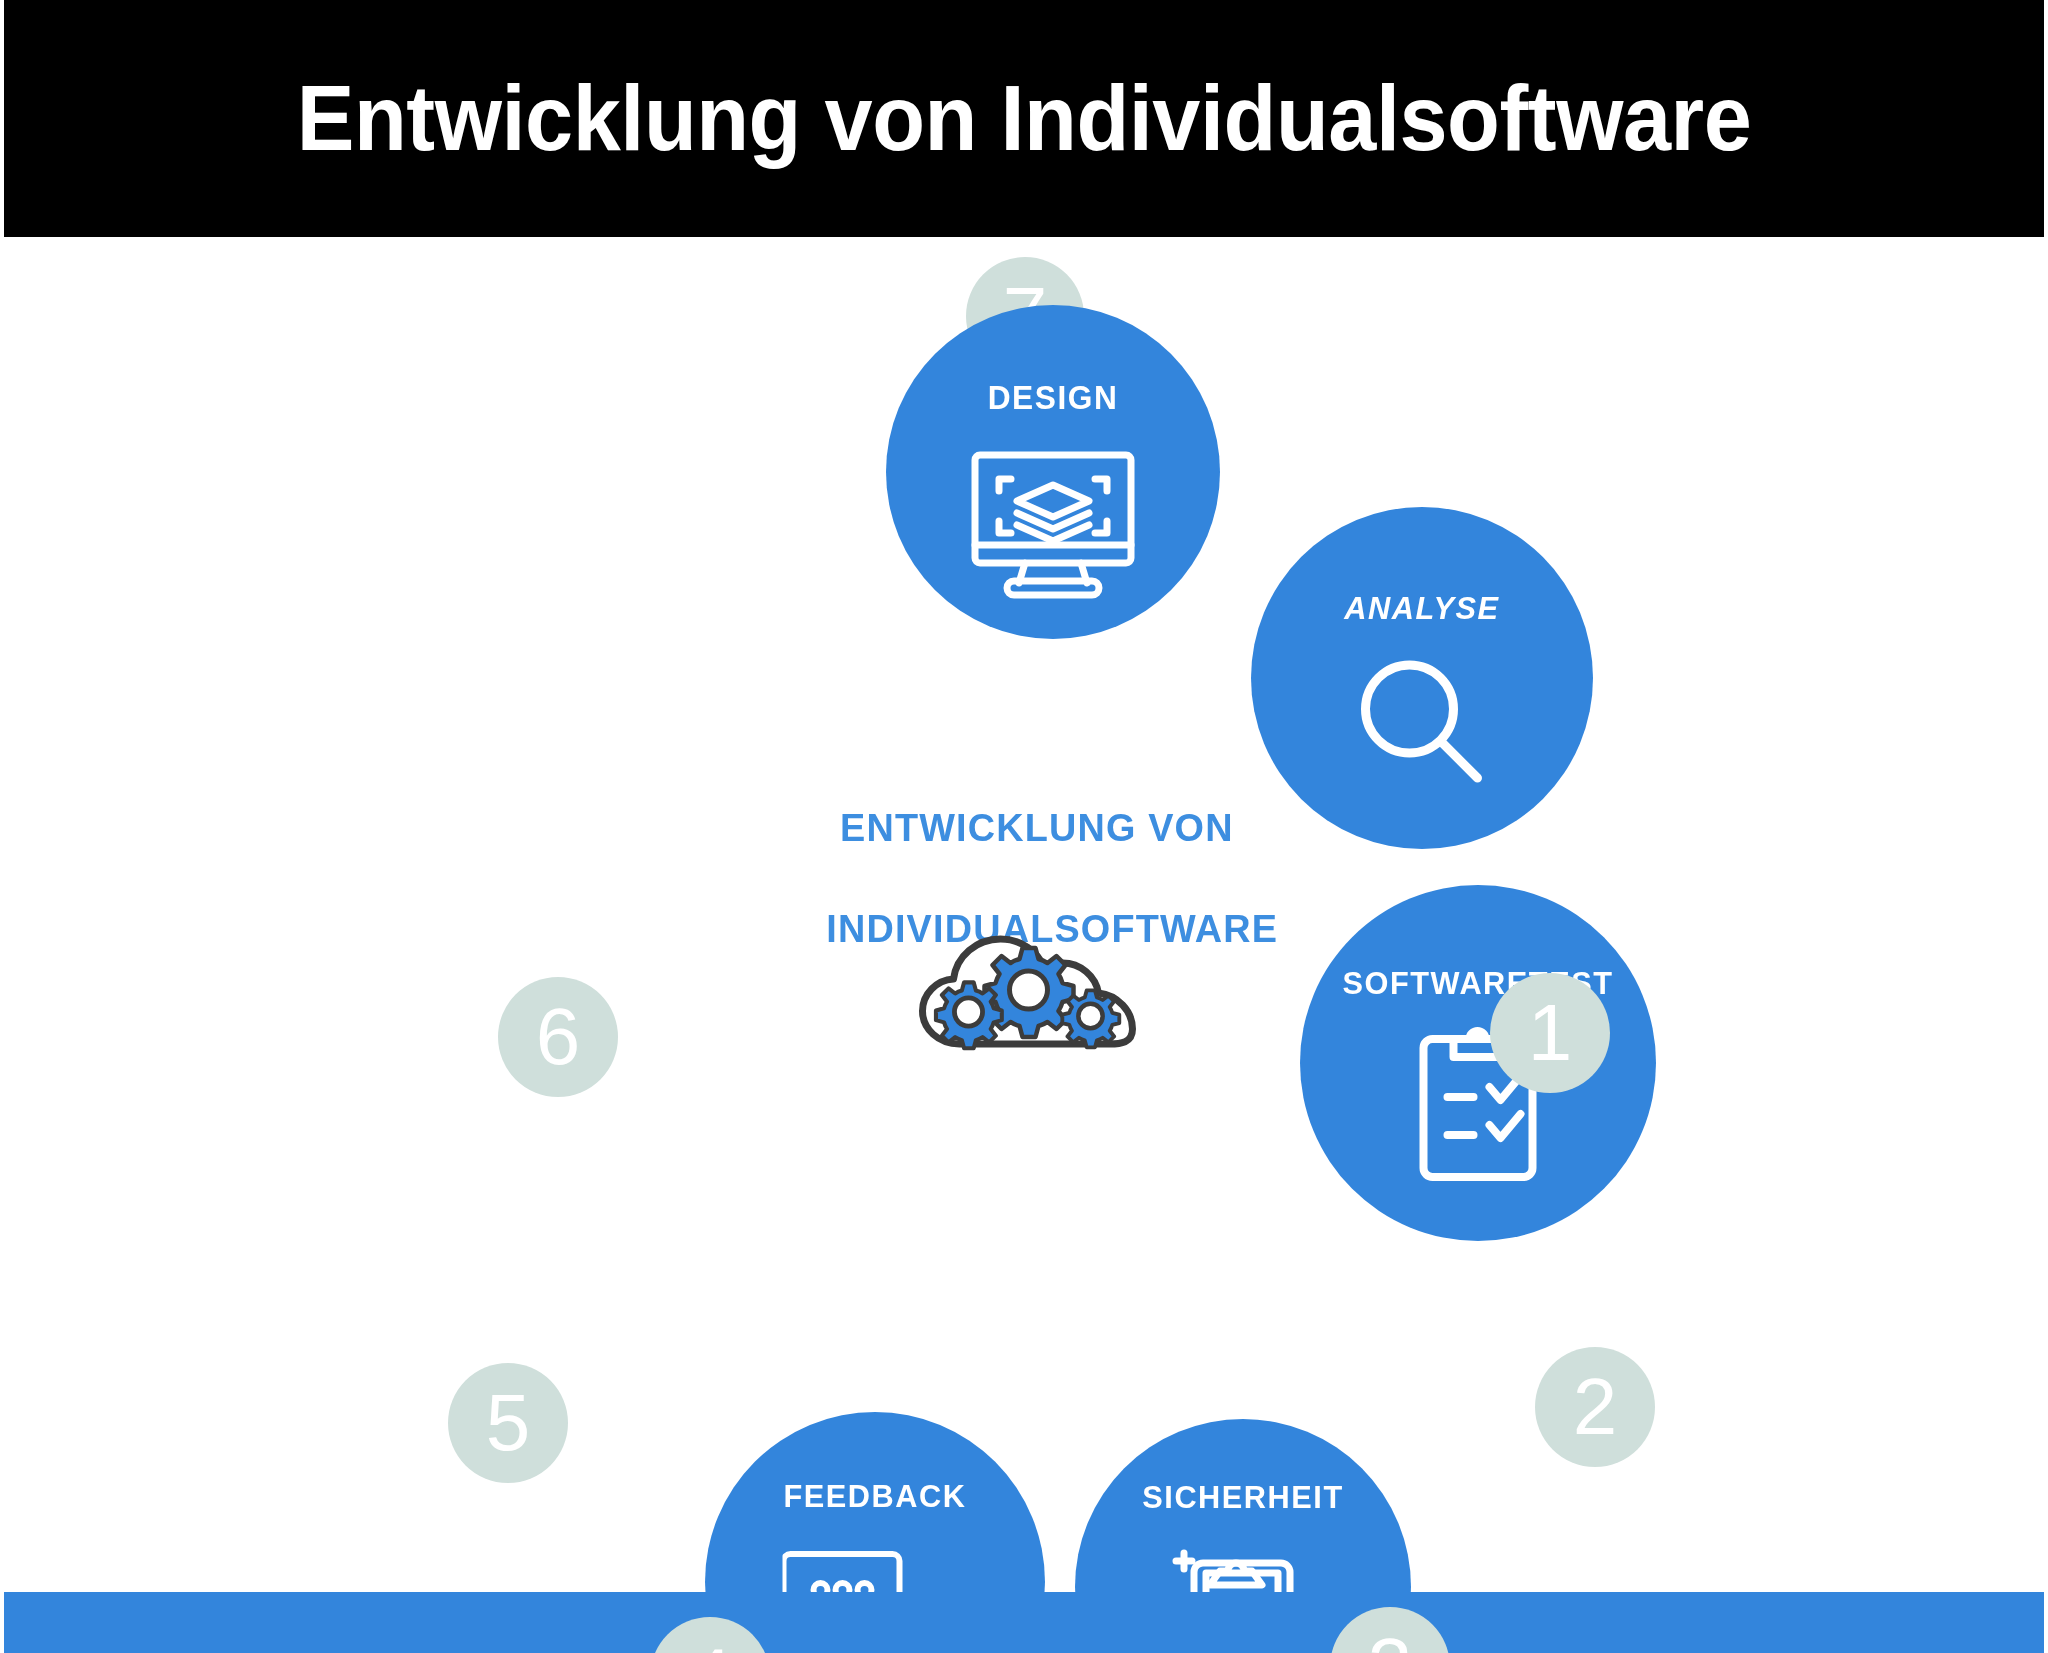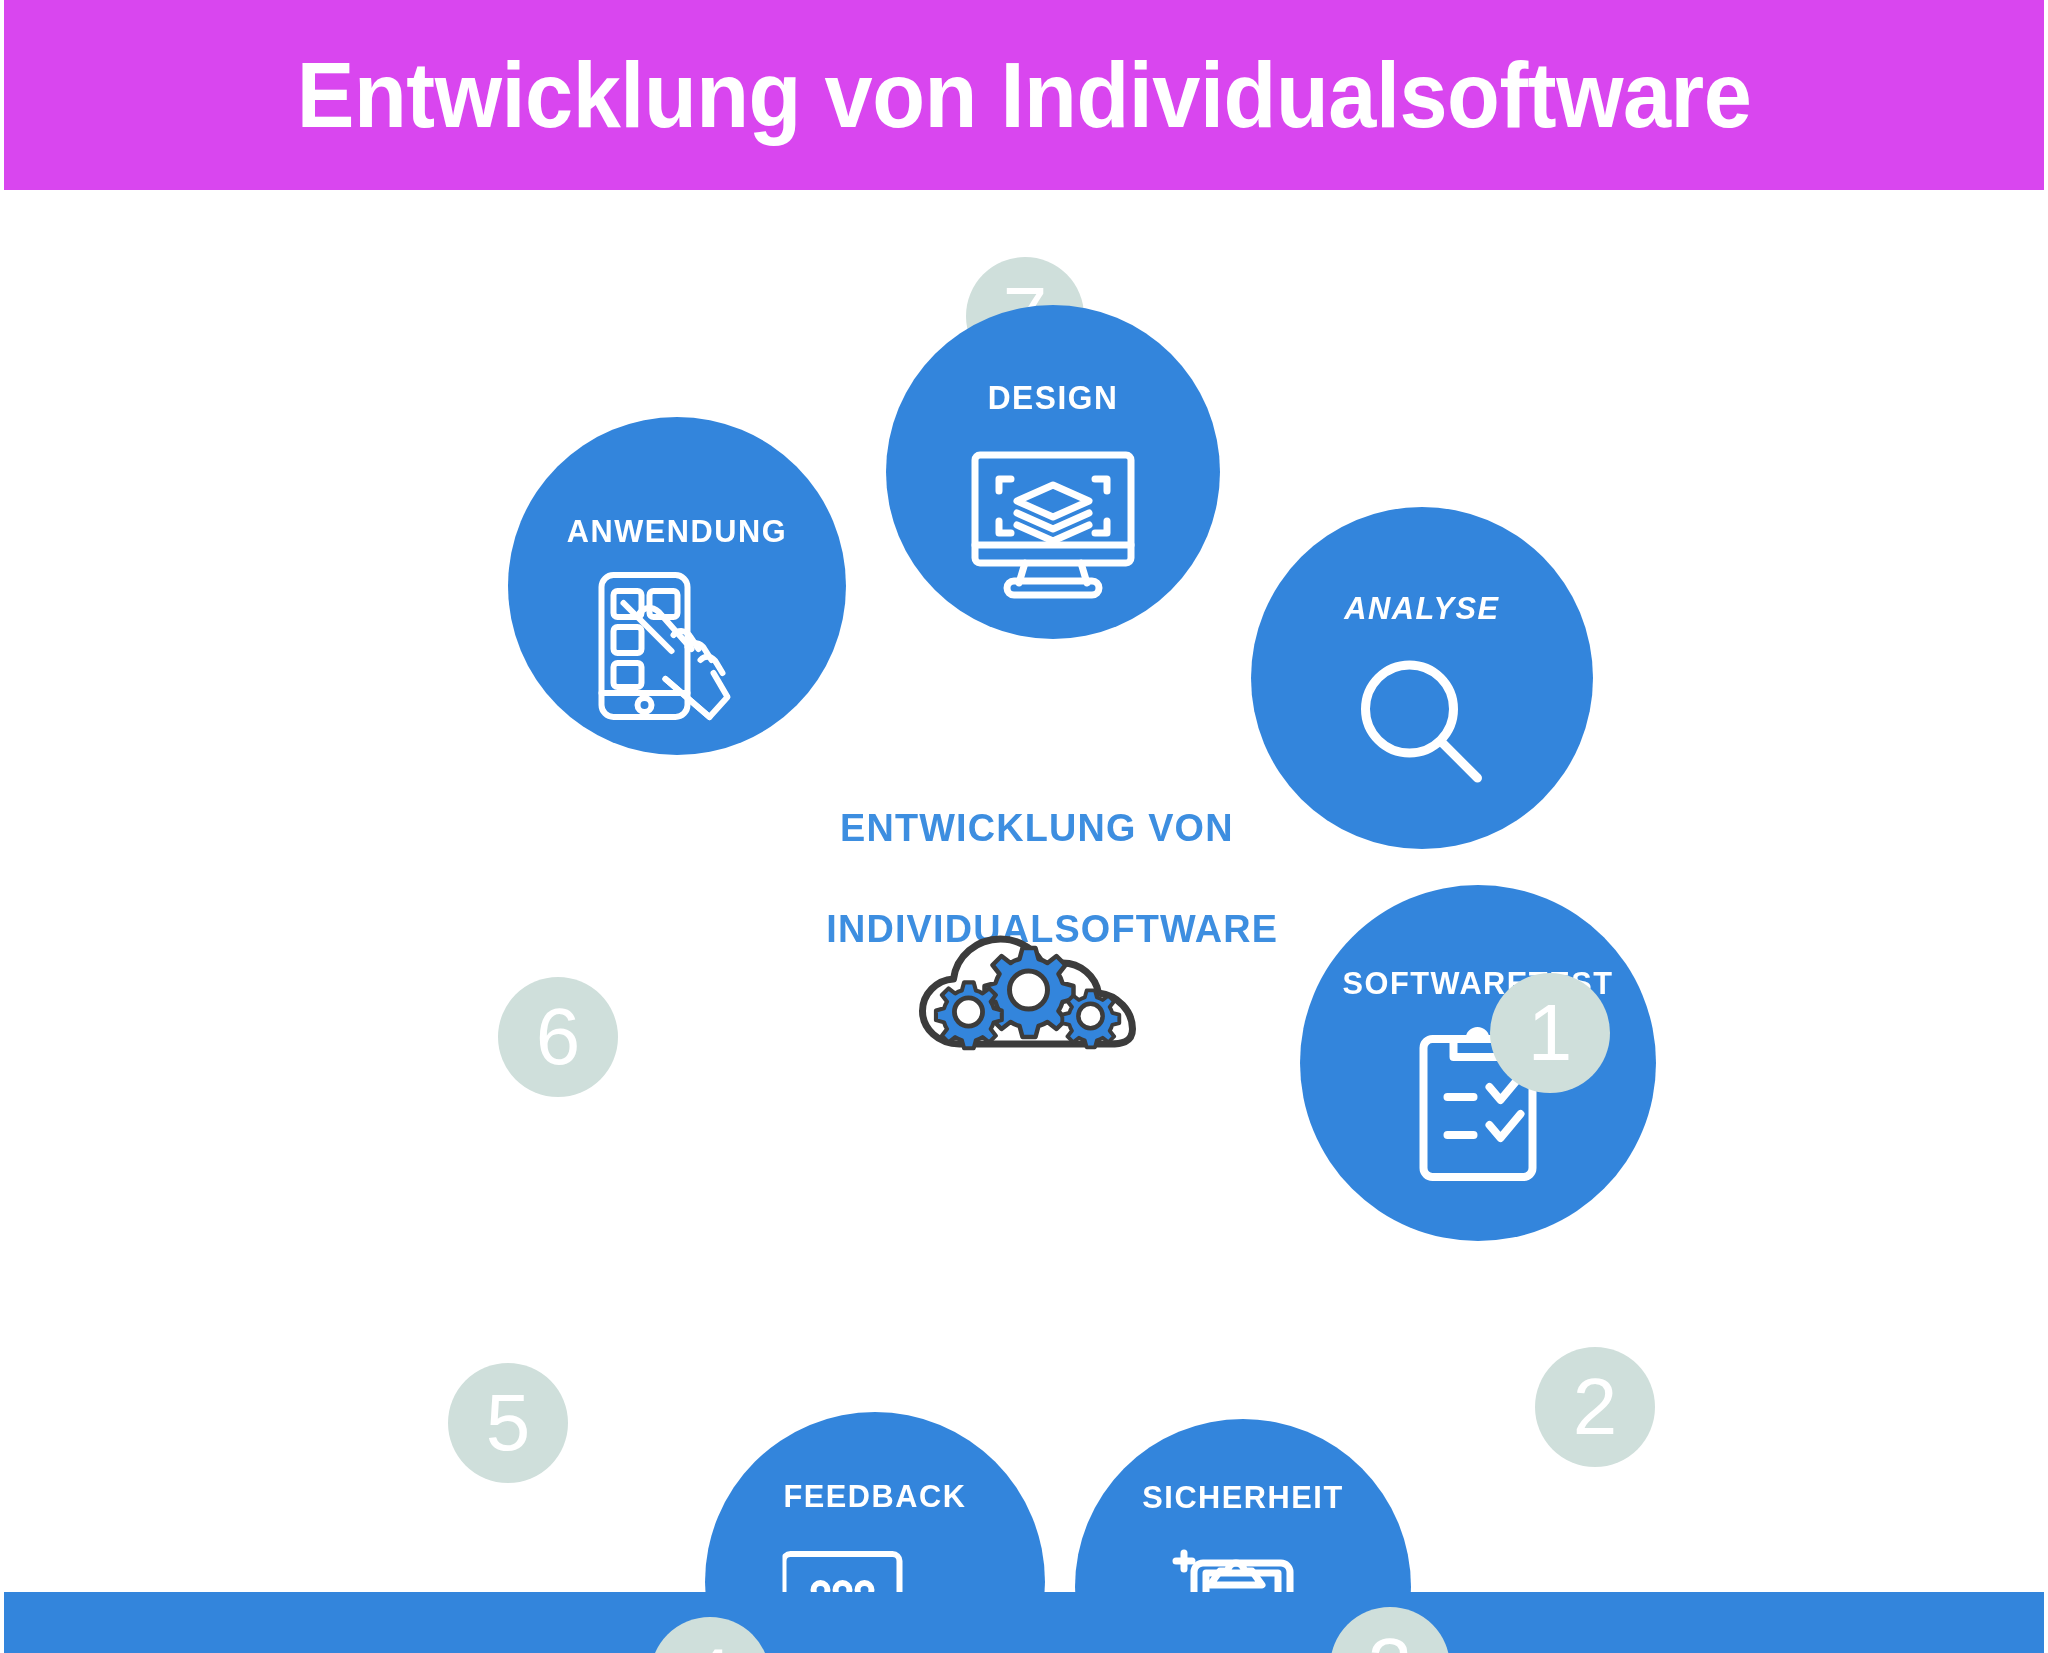--- a/index.html
+++ b/index.html
@@ -6,22 +6,22 @@
   html,body{margin:0;padding:0;}
   body{
     width:2048px;height:1653px;
     background:#ffffff;
     font-family:"Liberation Sans","DejaVu Sans",sans-serif;
     overflow:hidden;position:relative;
   }
   
   #poster{position:absolute;inset:0;background:#ffffff;}
   #header-band{
-    position:absolute;left:4px;top:0;width:2040px;height:190px;
-    background:#d946ef;
+    position:absolute;left:4px;top:0;width:2040px;height:237px;
+    background:#000000;
     display:flex;align-items:center;justify-content:center;
   }
   #poster-title{
     color:#ffffff;
     font-family:"Liberation Sans Narrow","Liberation Sans","DejaVu Sans Condensed",sans-serif;
     font-weight:700;
     font-size:93px;
     letter-spacing:-0.5px;
     transform:scaleX(.93);
     white-space:nowrap;
@@ -183,41 +183,20 @@
       </div>
     </div>
 
     <div class="badge" style="left:448px;top:1126px;width:120px;height:120px;">
       <span>5</span>
     </div>
 
     <div class="badge" style="left:498px;top:740px;width:120px;height:120px;">
       <span>6</span>
     </div>
-    <div class="node" style="left:508px;top:180px;width:338px;height:338px;">
-      <div class="node-label" style="top:98px;">ANWENDUNG</div>
-      <div class="node-icon" style="top:152px;left:48%;">
-        <svg width="165" height="155" viewBox="0 0 165 155" fill="none" stroke="#ffffff" stroke-width="6" stroke-linecap="round" stroke-linejoin="round">
-          <rect x="14" y="6" width="86" height="142" rx="12"></rect>
-          <path d="M14 124 h86"></path>
-          <circle cx="57" cy="136" r="7"></circle>
-          <rect x="26" y="22" width="28" height="26" rx="4"></rect>
-          <rect x="62" y="22" width="28" height="26" rx="4"></rect>
-          <rect x="26" y="58" width="28" height="26" rx="4"></rect>
-          <rect x="26" y="94" width="28" height="24" rx="4"></rect>
-          <path d="M36 34 l48 48"></path>
-          <path d="M52 44 c6 -8 16 -6 22 2 l30 34"></path>
-          <path d="M86 66 c5 -6 13 -5 17 2 l8 12"></path>
-          <path d="M100 78 c5 -6 13 -5 17 2 l7 11"></path>
-          <path d="M113 91 c5 -5 12 -4 16 3 l6 10"></path>
-          <path d="M126 104 l14 24 l-18 20 l-44 -38"></path>
-          <path d="M78 110 l44 38"></path>
-        </svg>
-      </div>
-    </div>
 
     <div id="center-block">
       <div id="center-title">
         <div>ENTWICKLUNG VON</div>
         <div>INDIVIDUALSOFTWARE</div>
       </div>
       <div id="center-icon">
         <svg width="235" height="150" viewBox="0 0 235 150" fill="none">
           <path d="M47 132 C26 132 10 117 10 99 C10 82 24 68 41 67 C44 44 64 27 88 27 C108 27 125 39 132 56 C137 53 143 51 150 51 C168 51 183 64 186 81 C205 83 220 99 220 117 C220 131 208 132 197 132 Z" fill="#ffffff" stroke="#3c3c3c" stroke-width="7" stroke-linejoin="round"></path>
 

